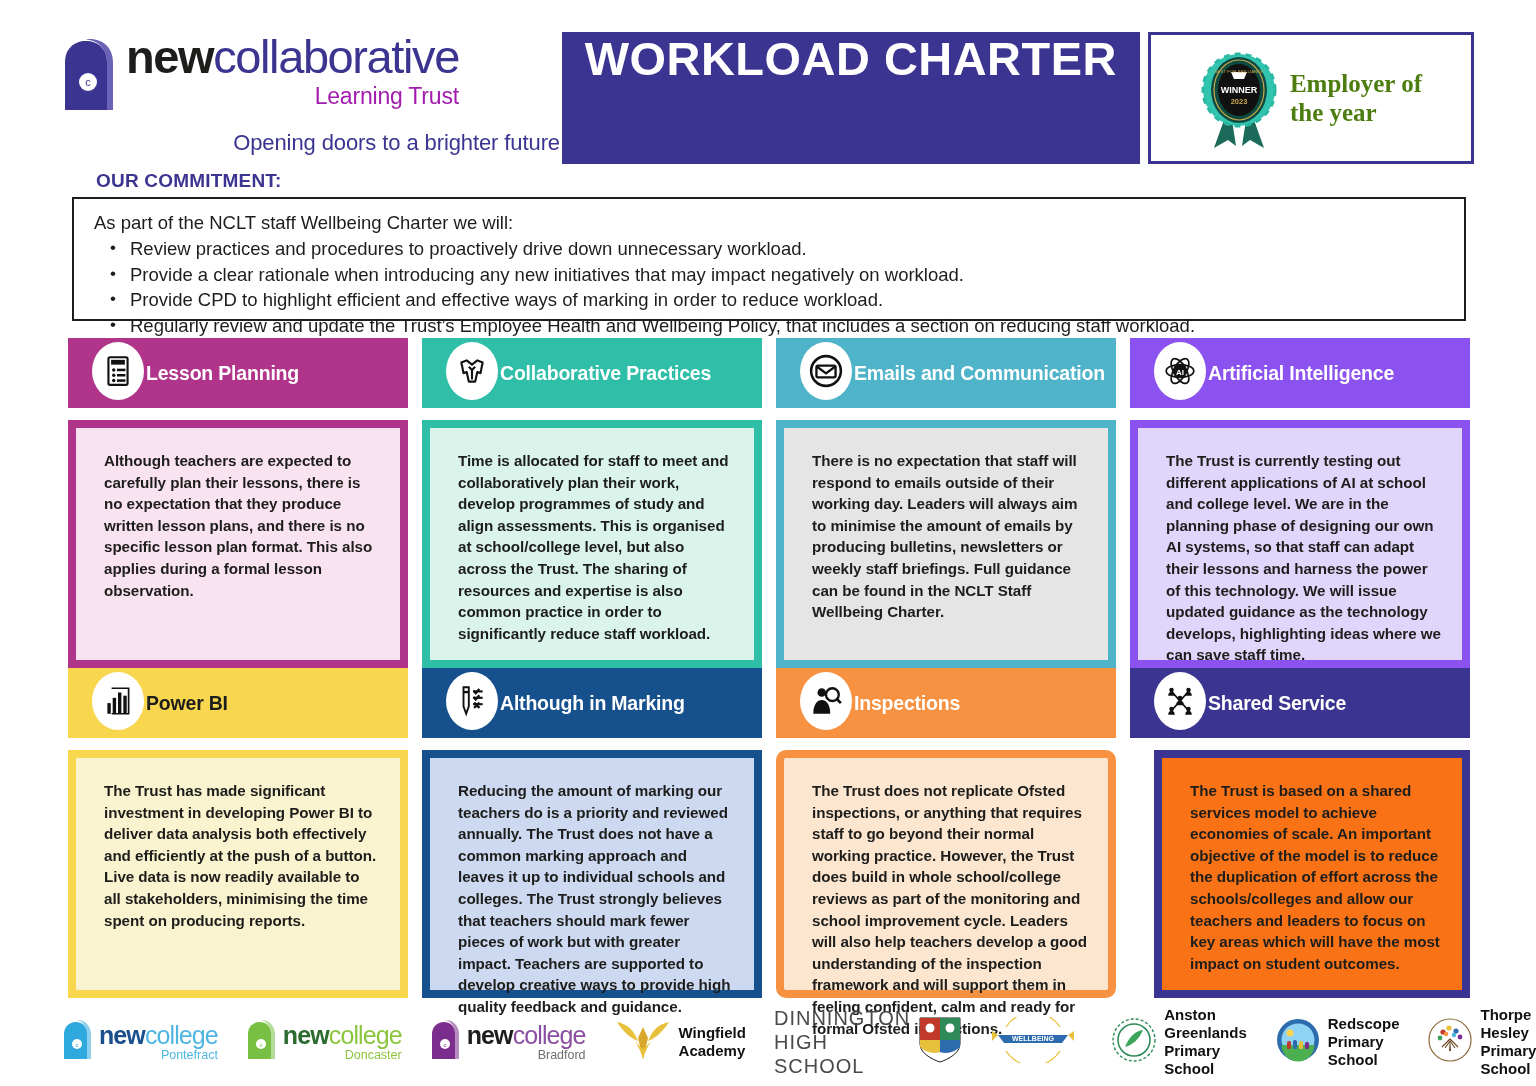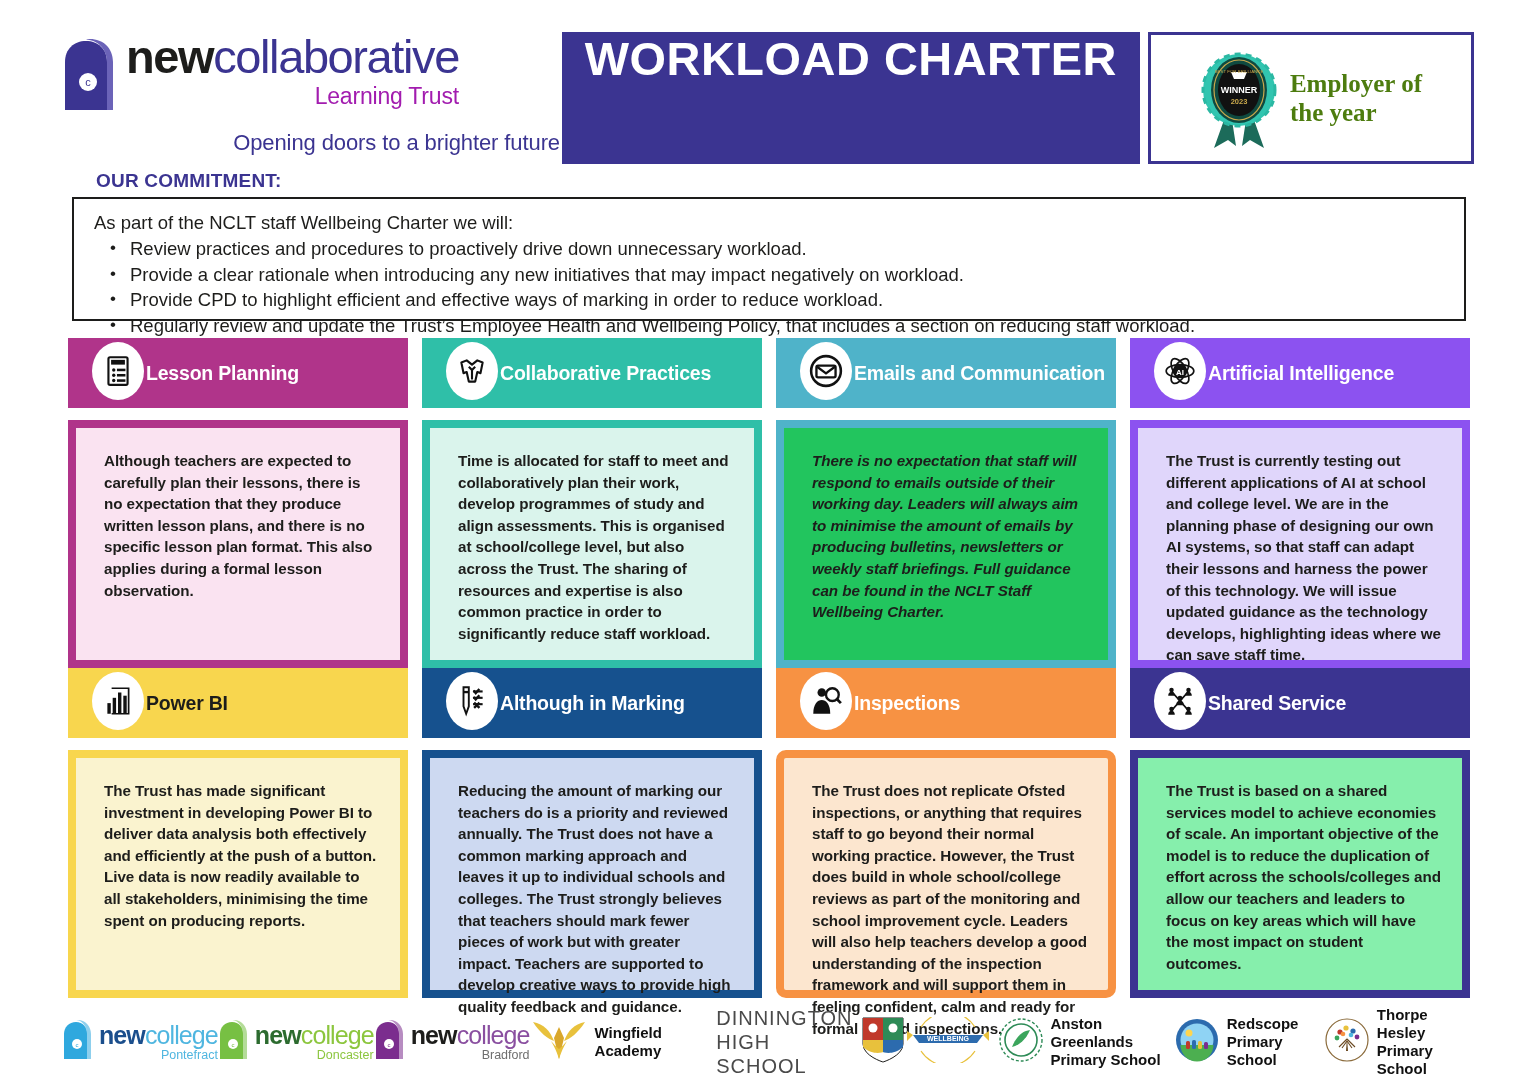--- a/index.html
+++ b/index.html
@@ -110,21 +110,21 @@
     font-size: 15.2px; font-weight: 700; line-height: 21.6px;
     color: #1d1d1b; letter-spacing: -0.05px;
   }
   .row1 .card-body { height: 248px; }
   .row2 .card-body { height: 248px; }
 
   
   .footer {
     position: absolute; left: 62px; top: 1006px;
     width: 1412px; height: 72px;
-    display: flex; align-items: center; justify-content: space-between;
+    display: flex; align-items: center; justify-content: space-between; gap: 28px;
   }
   .flogo { display: flex; align-items: center; }
   .flogo .mark { flex: 0 0 auto; margin-right: 7px; }
   .nc-words { line-height: 1; }
   .nc-main { font-size: 25px; white-space: nowrap; letter-spacing: -0.9px; }
   .nc-new { font-weight: 700; }
   .nc-coll { font-weight: 400; }
   .nc-sub { text-align: right; font-size: 12.5px; margin-top: 1px; }
   .flabel { font-size: 15px; font-weight: 700; color: #111; line-height: 18px; }
   .flabel-serif {
@@ -233,21 +233,21 @@
         <div class="card-head" style="background: rgb(79, 179, 201);">
           <div class="badge">
             <svg viewBox="0 0 32 32">
               <ellipse cx="16" cy="16" rx="14" ry="14" fill="none" stroke="#111" stroke-width="2.4"></ellipse>
               <rect x="7" y="11" width="18" height="11" rx="1.5" fill="none" stroke="#111" stroke-width="2.2"></rect>
               <path d="M7.6 12 L16 18.2 L24.4 12" fill="none" stroke="#111" stroke-width="2.2"></path>
             </svg>
           </div>
           <div class="card-title" style="color: rgb(255, 255, 255);">Emails and Communication</div>
         </div>
-        <div class="card-body" style="background: #22c55e; border-color: rgb(79, 179, 201); font-style: italic;">
+        <div class="card-body" style="background: #e5e5e5; border-color: rgb(79, 179, 201);">
           <p>There is no expectation that staff will respond to emails outside of their working day. Leaders will always aim to minimise the amount of emails by producing bulletins, newsletters or weekly staff briefings. Full guidance can be found in the NCLT Staff Wellbeing Charter.</p>
         </div>
       </div>
       <div class="card row2">
         <div class="card-head" style="background: rgb(140, 82, 240);">
           <div class="badge">
             <svg viewBox="0 0 32 32">
               <ellipse cx="16" cy="16" rx="13" ry="6" fill="none" stroke="#111" stroke-width="1.6"></ellipse>
               <ellipse cx="16" cy="16" rx="13" ry="6" fill="none" stroke="#111" stroke-width="1.6" transform="rotate(60 16 16)"></ellipse>
               <ellipse cx="16" cy="16" rx="13" ry="6" fill="none" stroke="#111" stroke-width="1.6" transform="rotate(120 16 16)"></ellipse>
@@ -330,21 +330,21 @@
                 <path d="M20.9 11 c0-2.6 1.4-3.8 3.1-3.8 s3.1 1.2 3.1 3.8 z"></path>
                 <circle cx="8" cy="23.6" r="2.1"></circle>
                 <path d="M4.9 29 c0-2.6 1.4-3.8 3.1-3.8 s3.1 1.2 3.1 3.8 z"></path>
                 <circle cx="24" cy="23.6" r="2.1"></circle>
                 <path d="M20.9 29 c0-2.6 1.4-3.8 3.1-3.8 s3.1 1.2 3.1 3.8 z"></path>
               </g>
             </svg>
           </div>
           <div class="card-title" style="color: rgb(255, 255, 255);">Shared Service</div>
         </div>
-        <div class="card-body" style="background: #86efac; border-color: rgb(59, 52, 145);">
+        <div class="card-body" style="background: #f97316; border-color: rgb(59, 52, 145); margin-left: 24px;">
           <p>The Trust is based on a shared services model to achieve economies of scale. An important objective of the model is to reduce the duplication of effort across the schools/colleges and allow our teachers and leaders to focus on key areas which will have the most impact on student outcomes.</p>
         </div>
       </div>
     </div>
 
   <div class="footer" id="footer-logos">
       <div class="flogo">
         <span class="mark"><svg width="30" height="40" viewBox="0 0 30 40">
             <path d="M2 39 V14 C2 7 7 2 14 2 C21 2 25 7 25 14 V39 Z" fill="#2FA8DE"></path>
             <path d="M25 14 V39 H29 V14 C29 6 23 0 16 0 C15.4 0 15 0 14.4 0.1 C21 1 25 7 25 14 Z" fill="#2FA8DE" opacity="0.55"></path>

